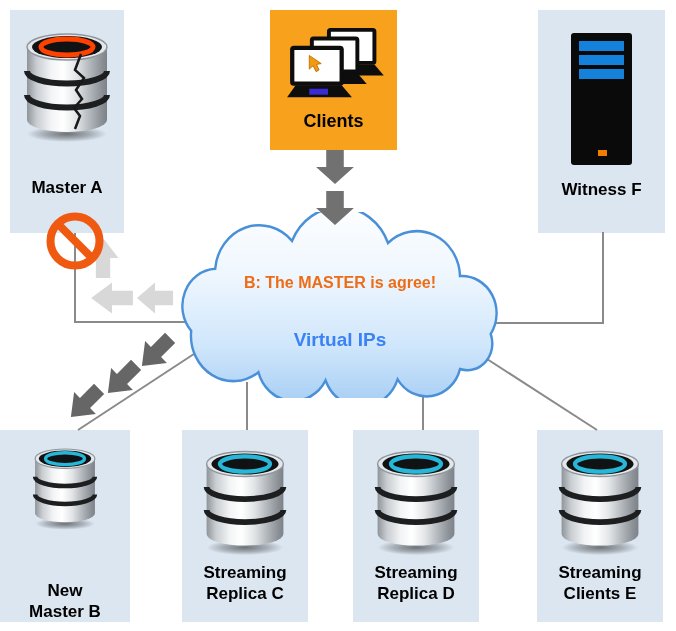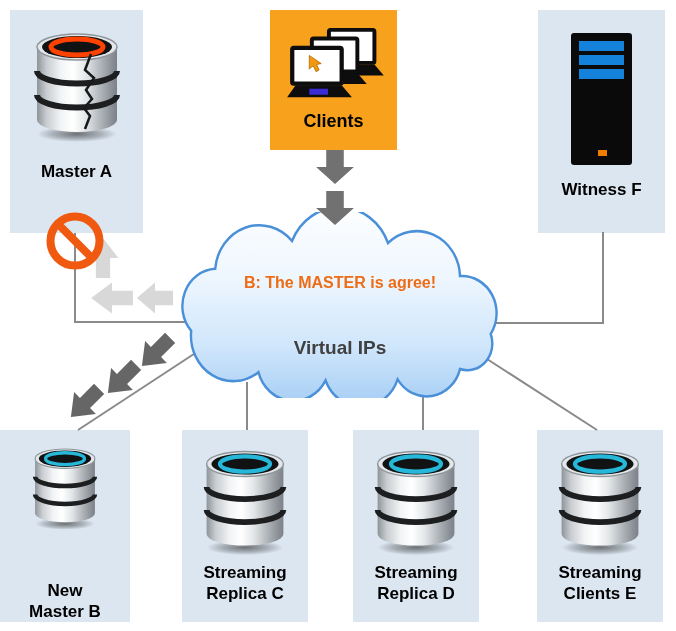--- a/index.html
+++ b/index.html
@@ -11,21 +11,21 @@
   #lines-layer{z-index:2;}
   #arrows-layer{z-index:6;}
   .node{
     position:absolute;background:#dce6f1;display:flex;flex-direction:column;
     align-items:center;z-index:1;
   }
   .node-label{
     font-weight:bold;color:#000;font-size:17px;text-align:center;line-height:1.25;
   }
   
-  #box-master-a{left:10px;top:10px;width:133px;height:223px;}
+  #box-master-a{left:10px;top:10px;width:114px;height:223px;gap:16px;}
   #box-master-a .db-icon{margin-top:12px;}
   #box-master-a .node-label{margin-top:14px;}
   #box-clients{left:270px;top:10px;width:127px;height:140px;background:#f7a11c;}
   #box-clients .clients-icon{margin-top:12px;}
   #box-clients .node-label{margin-top:4px;font-size:18px;}
   #box-witness{left:538px;top:10px;width:127px;height:223px;}
   #box-witness .tower-icon{margin-top:23px;}
   #box-witness .node-label{margin-top:14px;}
   
   .node.bottom{top:430px;width:126px;height:192px;}
@@ -36,21 +36,21 @@
   .node.bottom .db-icon{margin-top:10px;}
   .node.bottom .node-label{margin-top:2px;}
   
   .cloud{position:absolute;left:172px;top:212px;width:336px;height:186px;z-index:4;}
   .cloud-shape{position:absolute;left:0;top:0;width:336px;height:186px;}
   .cloud-text{position:absolute;left:0;width:100%;text-align:center;font-weight:bold;}
   .cloud-title{top:25px;font-size:19px;color:#0d0d0d;}
   .cloud-msg1{top:62px;font-size:16px;color:#ee6c15;}
   .cloud-msg2{top:91px;font-size:16px;color:#ee6c15;white-space:nowrap;}
   .cloud-msg2 .msg-black{color:#0d0d0d;margin-left:5px;}
-  .cloud-subtitle{top:125px;font-size:19px;color:#404040;text-align:center;}
+  .cloud-subtitle{top:117px;font-size:19px;color:#3b82f6;text-align:center;}
 </style>
 </head>
 <body>
 
 <div class="canvas">
 
   <svg width="0" height="0" style="position:absolute">
     <defs>
       <linearGradient id="gBody" x1="0" y1="0" x2="1" y2="0">
         <stop offset="0" stop-color="#8e9499"></stop>

